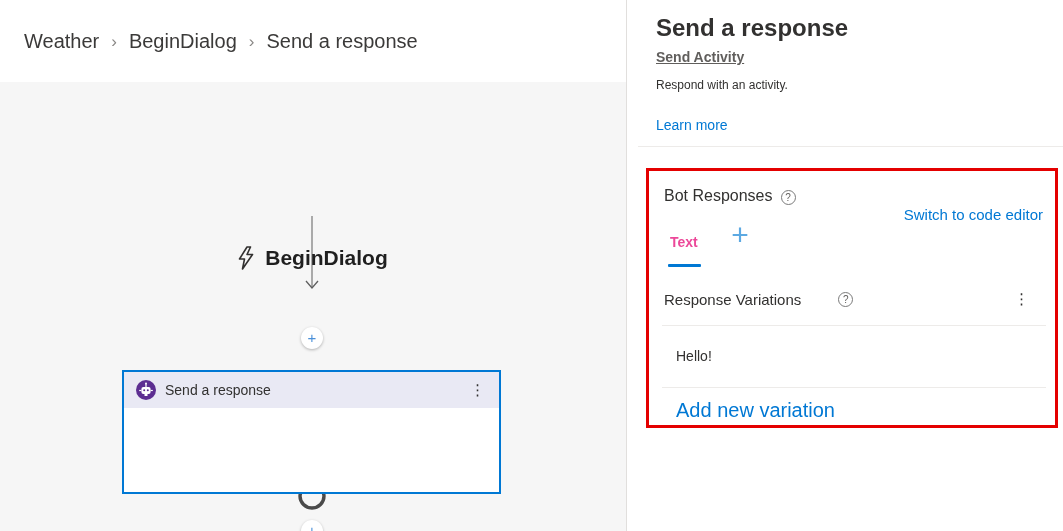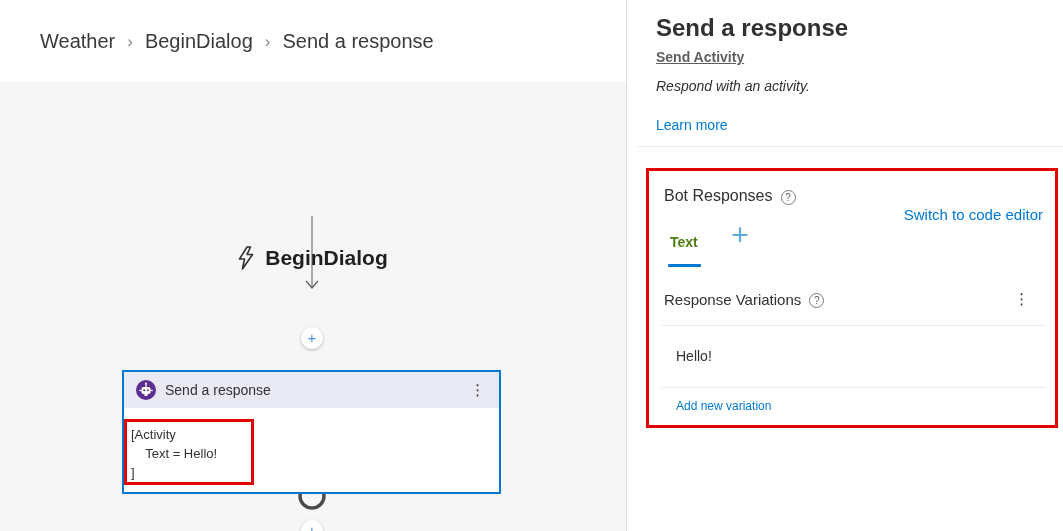--- a/index.html
+++ b/index.html
@@ -3,21 +3,21 @@
 <meta charset="utf-8">
 <style>
   * { margin:0; padding:0; box-sizing:border-box; }
   html,body { width:1063px; height:531px; overflow:hidden; background:#ffffff;
               font-family:"Liberation Sans", sans-serif; color:#323130; }
   .app { position:relative; width:1063px; height:531px; background:#ffffff; }
 
   
   .left-pane { position:absolute; left:0; top:0; width:626px; height:531px; background:#ffffff; }
   .breadcrumb-bar { position:absolute; left:0; top:0; width:626px; height:82px; background:#ffffff;
-                    display:flex; align-items:center; padding-left:40px; }
+                    display:flex; align-items:center; padding-left:24px; }
   .crumb { font-size:20px; color:#3b3a39; cursor:pointer; }
   .crumb-sep { font-size:17px; color:#8a8886; margin:0 12px; padding-top:2px; }
 
   .canvas { position:absolute; left:0; top:82px; width:626px; height:449px; background:#f6f6f6; }
   .flow-svg { position:absolute; left:0; top:0; }
 
   .trigger-head { position:absolute; left:162px; top:164px; width:300px; text-align:center; }
   .trigger-title-row { display:inline-flex; align-items:center; gap:9px; }
   .trigger-title { font-size:21px; font-weight:bold; color:#1f1f1f; }
   .trigger-sub { font-size:14px; color:#605e5c; margin-top:3px; }
@@ -37,43 +37,43 @@
   .node-ellipsis { font-size:15px; color:#323130; cursor:pointer; padding:0 2px; letter-spacing:0; }
   .node-annotation { position:absolute; left:0px; top:47px; width:130px; height:66px;
                      border:3px solid #e40000; padding:3px 0 0 4px; }
   .code-line { font-size:13px; line-height:19px; color:#323130; white-space:pre; }
 
   
   .right-pane { position:absolute; left:626px; top:0; width:437px; height:531px; background:#ffffff;
                 border-left:1px solid #e1dfdd; }
   .panel-title { position:absolute; left:29px; top:14px; font-size:24px; font-weight:600; color:#323130; }
   .panel-subtitle { position:absolute; left:29px; top:49px; font-size:14px; font-weight:bold; color:#605e5c;text-decoration:underline; }
-  .panel-desc { position:absolute; left:29px; top:78px; font-size:14px; color:#323130;font-style:italic; }
+  .panel-desc { position:absolute; left:29px; top:78px; font-size:12px; color:#323130; }
   .link { color:#0078d4; font-size:14px; cursor:pointer; text-decoration:none; }
   .learn-more { position:absolute; left:29px; top:117px; }
   .panel-divider { position:absolute; left:11px; right:0; top:146px; height:1px; background:#edebe9; }
 
   .responses-annotation { position:absolute; left:19px; top:168px; width:412px; height:260px;
                           border:3px solid #e40000; }
   .section-heading { position:absolute; left:15px; top:16px; font-size:16px; color:#323130;
                      display:flex; align-items:flex-end; }
   .help-icon { display:inline-block; width:15px; height:15px; border:1px solid #7a7a7a; border-radius:50%;
                font-size:10px; line-height:14px; text-align:center; color:#605e5c; margin-left:8px; }
   .switch-link { position:absolute; right:12px; top:19px; font-size:15px;margin-top:16px; }
-  .tab-label { position:absolute; left:21px; top:63px; font-size:14px; font-weight:600; color:#4d7c0f; cursor:pointer; }
+  .tab-label { position:absolute; left:21px; top:63px; font-size:14px; font-weight:600; color:#ec4899; cursor:pointer; }
   .tab-underline { position:absolute; left:19px; top:93px; width:33px; height:3px; background:#0078d4; border-radius:1px; }
   .tab-add { position:absolute; left:74px; top:47px; width:34px; height:34px; border:none; background:transparent;
              color:#5ca9e2; font-size:30px; font-weight:100; line-height:32px; text-align:center; cursor:pointer; }
   .variations-heading { position:absolute; left:15px; top:120px; font-size:15px; color:#323130;
-                        display:flex; align-items:flex-end; }
+                        display:flex; align-items:center;gap:29px; }
   .variations-ellipsis { position:absolute; right:26px; top:119px; font-size:15px; color:#323130; cursor:pointer; }
   .row-divider-1 { position:absolute; left:13px; right:9px; top:154px; height:1px; background:#edebe9; }
   .variation-item { position:absolute; left:27px; top:177px; font-size:14px; color:#323130; }
   .row-divider-2 { position:absolute; left:13px; right:9px; top:216px; height:1px; background:#edebe9; }
-  .add-variation { position:absolute; left:27px; top:228px; font-size:12px; }
+  .add-variation { position:absolute; left:27px; top:228px; font-size:20px; }
 </style>
 </head>
 <body>
 
 <div class="app">
 
   <div class="left-pane">
 
     <div class="breadcrumb-bar">
       <span class="crumb">Weather</span>
@@ -116,25 +116,20 @@
             <rect x="5.4" y="7" width="9.2" height="7" rx="2" fill="#ffffff"></rect>
             <circle cx="8.2" cy="10.2" r="1" fill="#5c2d91"></circle>
             <circle cx="11.8" cy="10.2" r="1" fill="#5c2d91"></circle>
             <line x1="3.2" y1="10.5" x2="5.4" y2="10.5" stroke="#ffffff" stroke-width="1.2"></line>
             <line x1="14.6" y1="10.5" x2="16.8" y2="10.5" stroke="#ffffff" stroke-width="1.2"></line>
             <rect x="8.5" y="14" width="3" height="2" fill="#ffffff"></rect>
           </svg>
           <span class="node-title">Send a response</span>
           <span class="node-ellipsis">⋮</span>
         </div>
-        <div class="node-annotation">
-          <div class="code-line">[Activity</div>
-          <div class="code-line">    Text = Hello!</div>
-          <div class="code-line">]</div>
-        </div>
       </div>
 
       <button class="plus-btn plus-2">+</button>
     </div>
   </div>
 
   <div class="right-pane">
 
     <div class="panel-title">Send a response</div>
     <div class="panel-subtitle">Send Activity</div>

